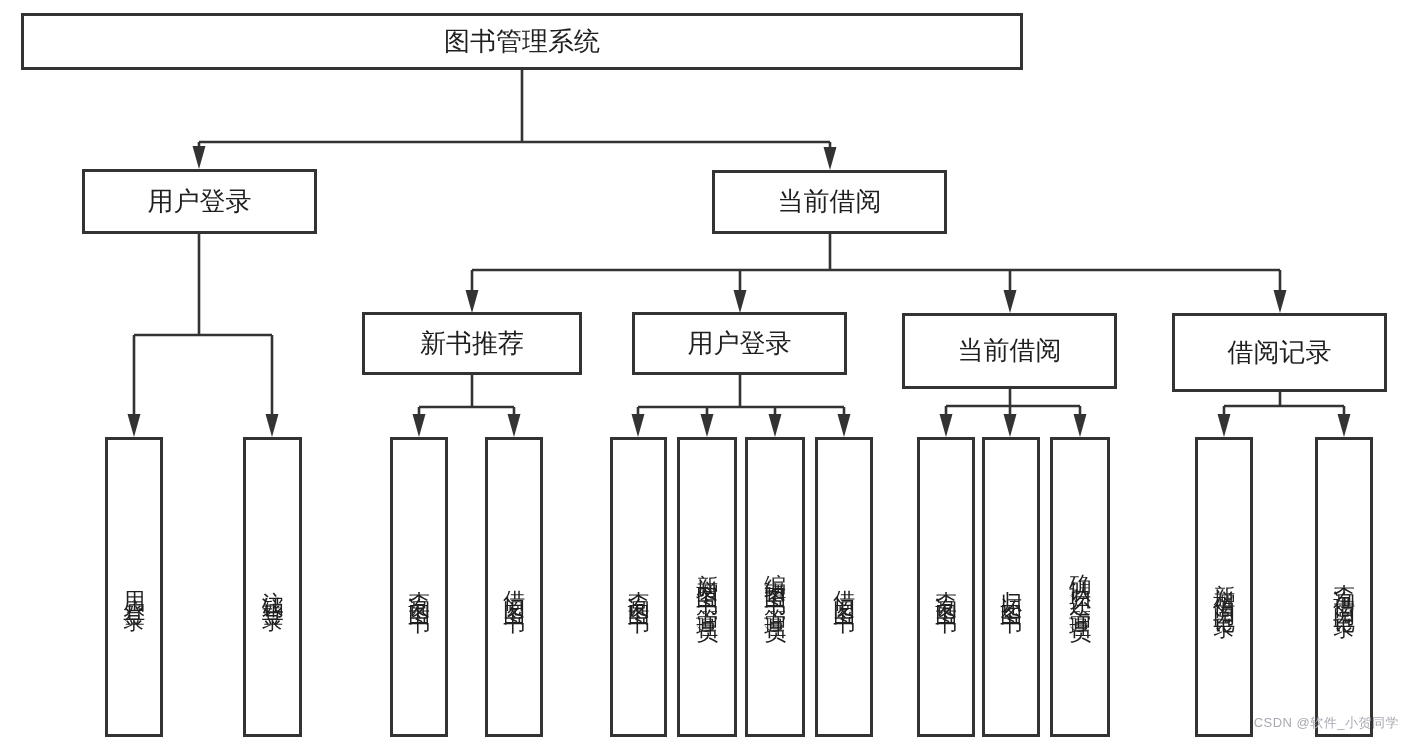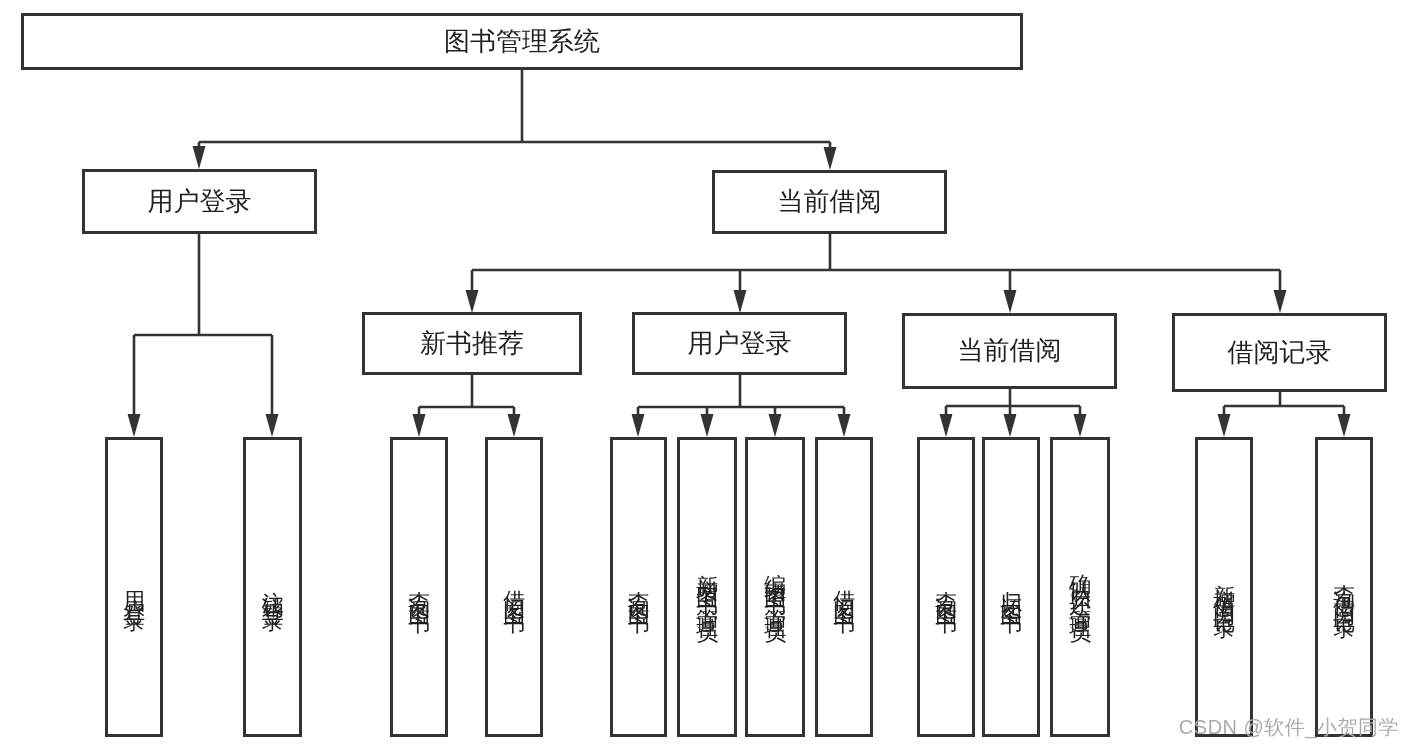--- a/index.html
+++ b/index.html
@@ -40,21 +40,21 @@
   .vbox{
     writing-mode:vertical-rl;
     text-orientation:mixed;
     letter-spacing:7px;
     font-size:22px;
   }
   .watermark{
     position:absolute;
     right:6px;
     top:714px;
-    font-size:20px;
+    font-size:13px;
     letter-spacing:0.5px;
     color:var(--wm);
     z-index:5;
     white-space:nowrap;
   }
 </style>
 </head>
 <body>
 
 <div class="canvas">

